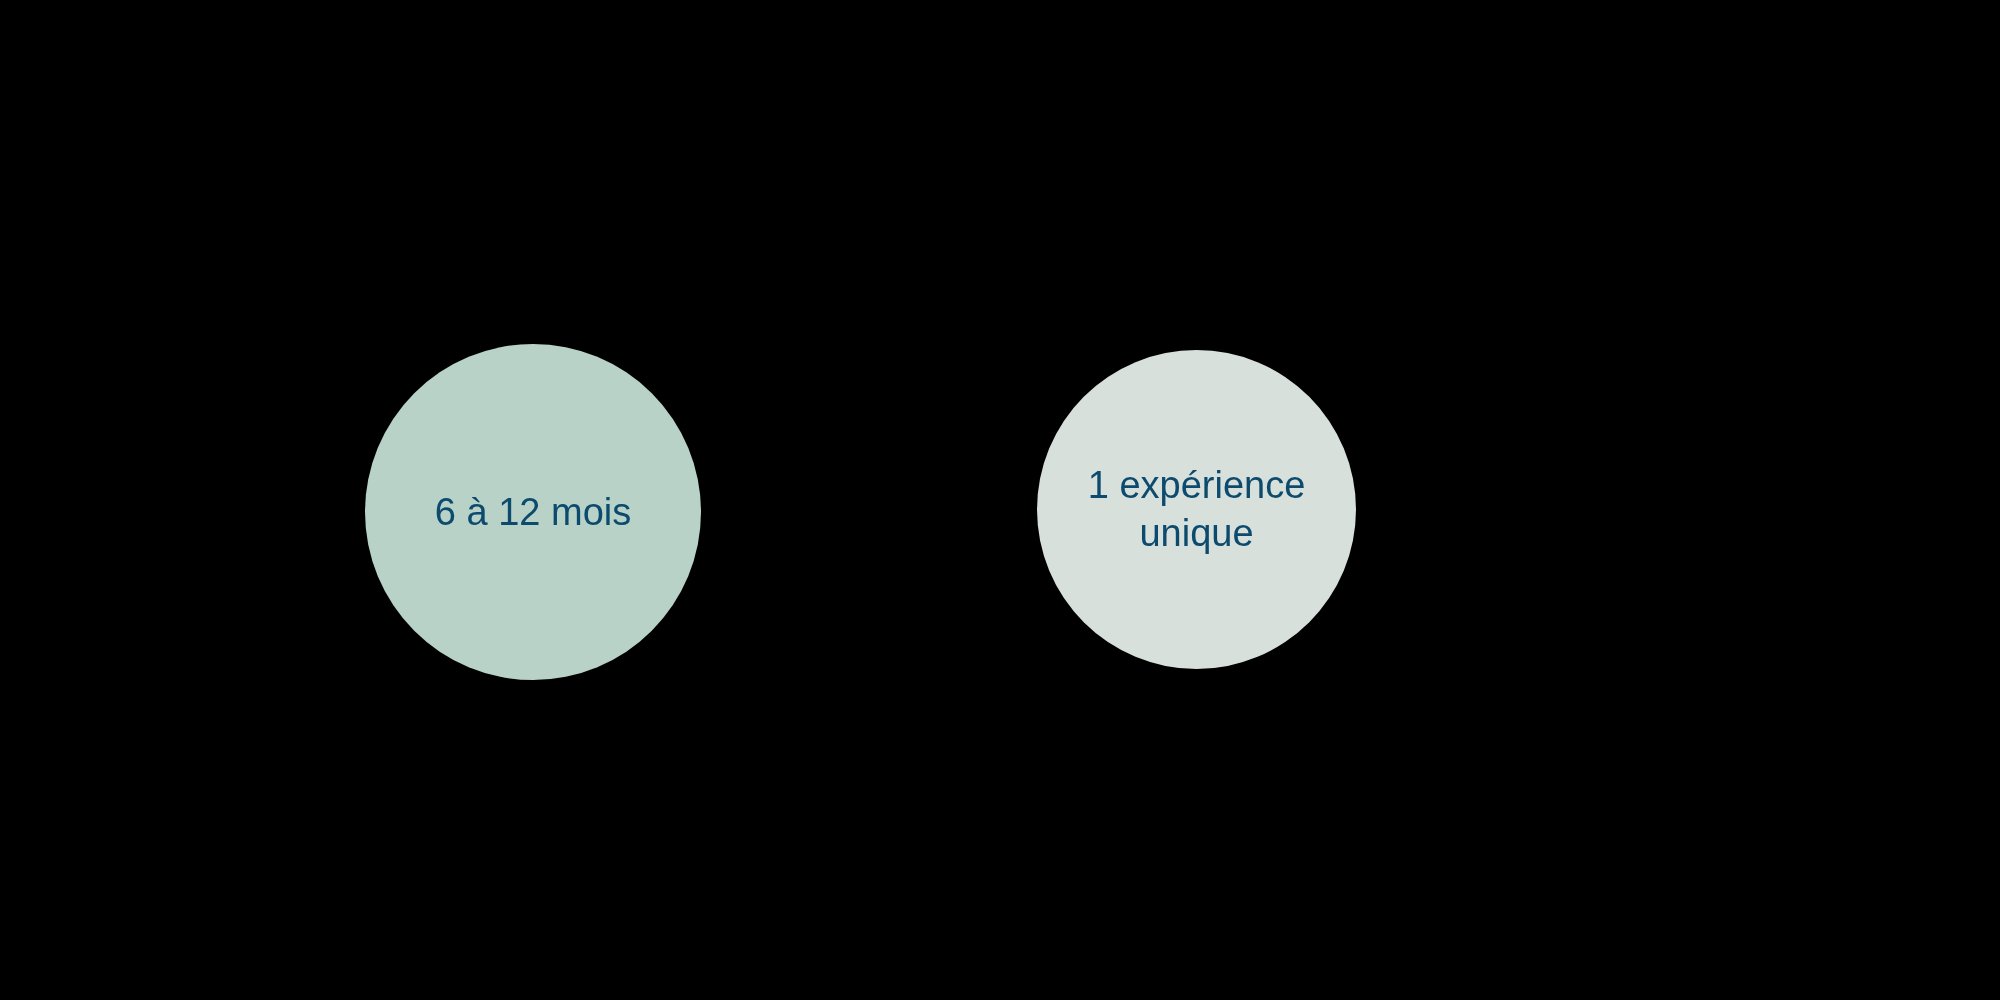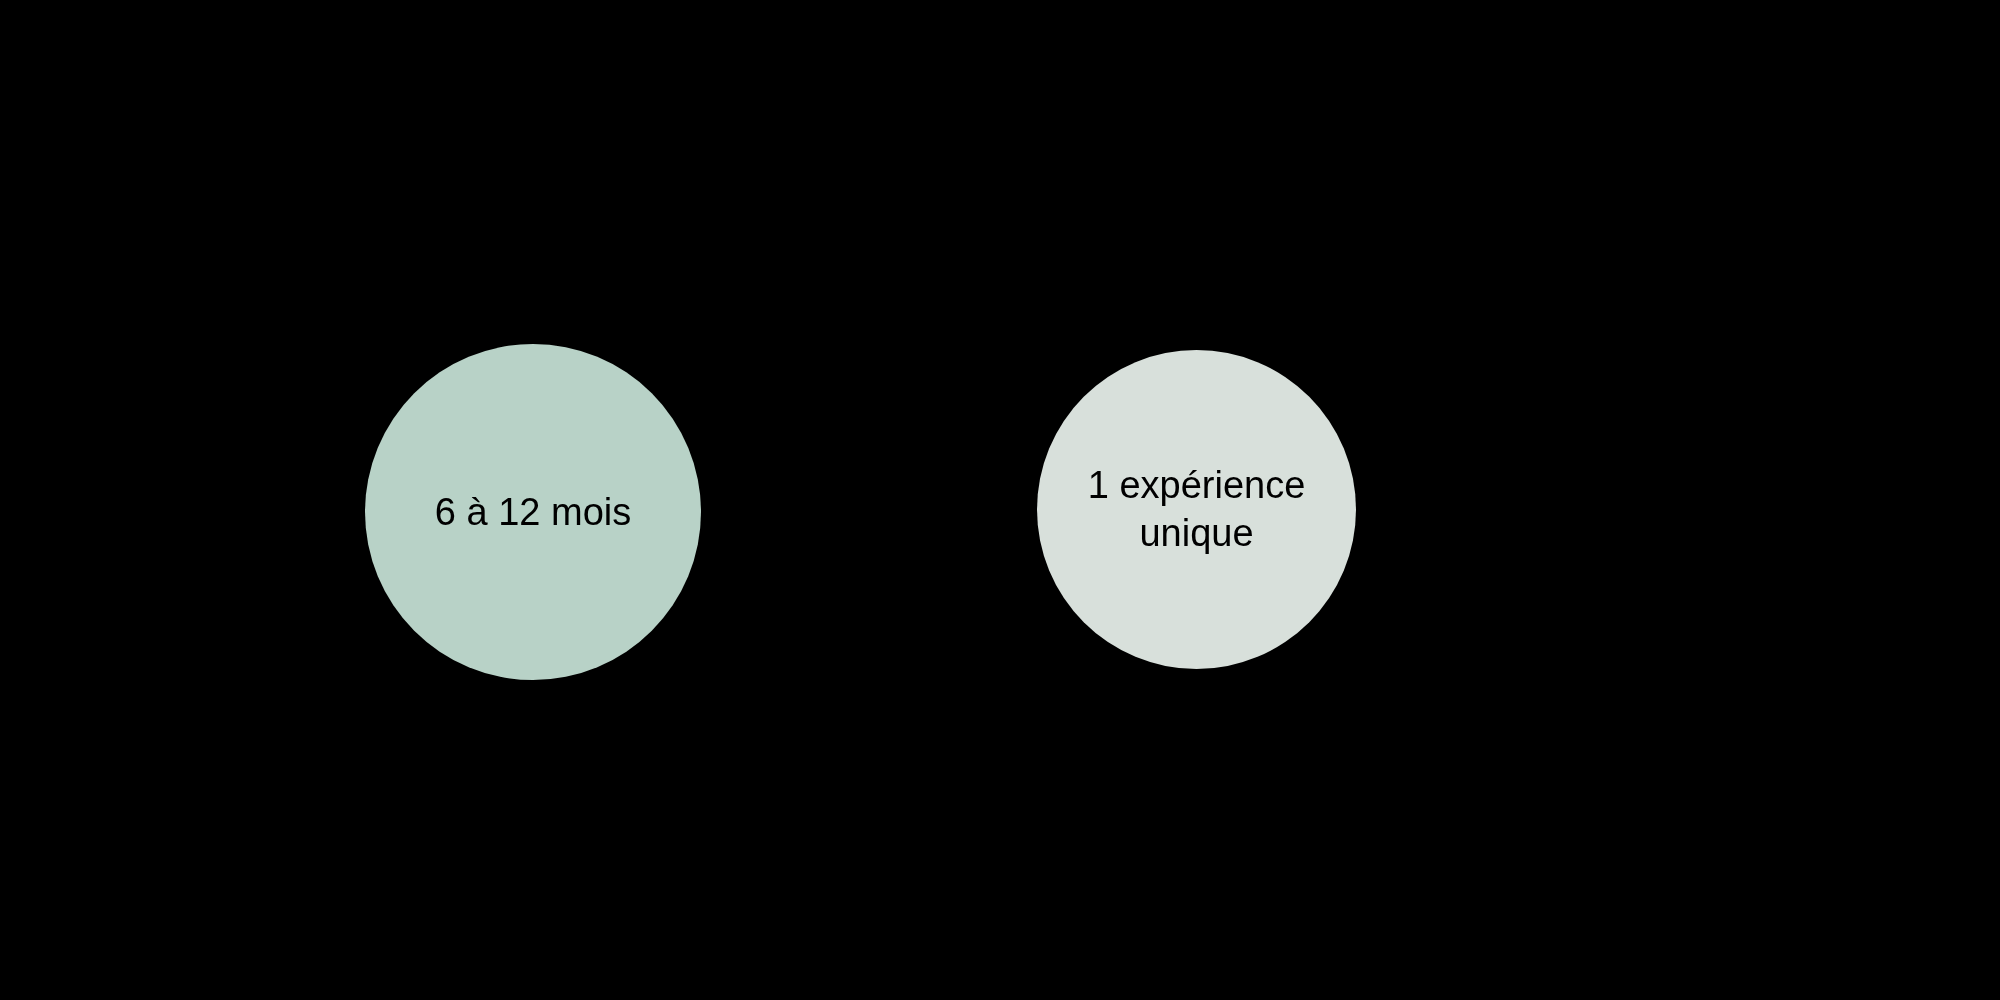--- a/index.html
+++ b/index.html
@@ -27,21 +27,21 @@
     line-height: 48px;
     font-weight: 400;
     text-align: center;
     white-space: pre-line;
     letter-spacing: 0px;
   }
 </style>
 </head>
 <body style="background: rgb(0, 0, 0);">
 
-<div class="canvas" style="background: rgb(0, 0, 0); color: #000000;">
+<div class="canvas" style="background: rgb(0, 0, 0); color: #0c4a6e;">
 
   <div class="bubble" style="width: 336px; height: 336px; left: 365px; top: 344px; background-color: rgb(184, 210, 199);">
     <div class="bubble-label">6 à 12 mois</div>
   </div>
 
 
   <div class="bubble" style="width: 319px; height: 319px; left: 1037px; top: 349.5px; background-color: rgb(216, 224, 219); justify-content: center;">
     <div class="bubble-label">1 expérience
 unique</div>
   </div>

